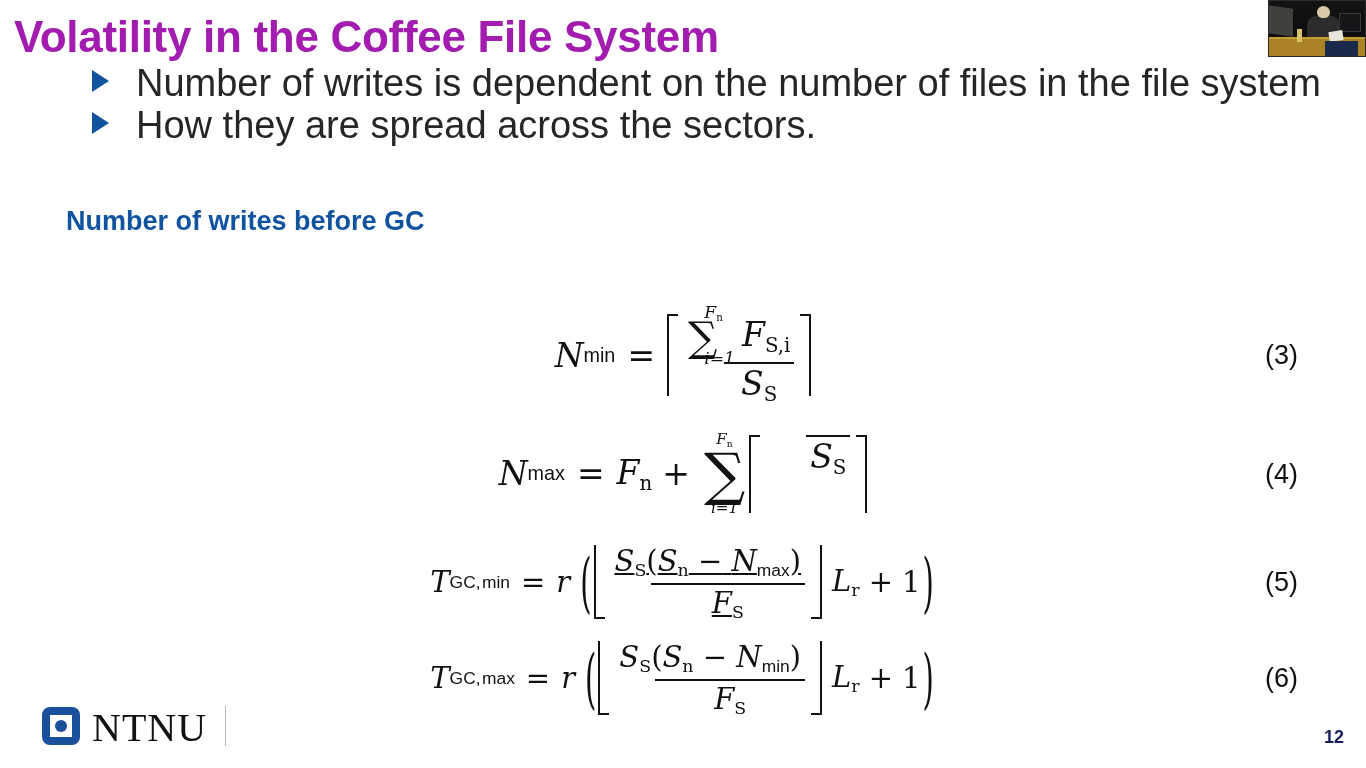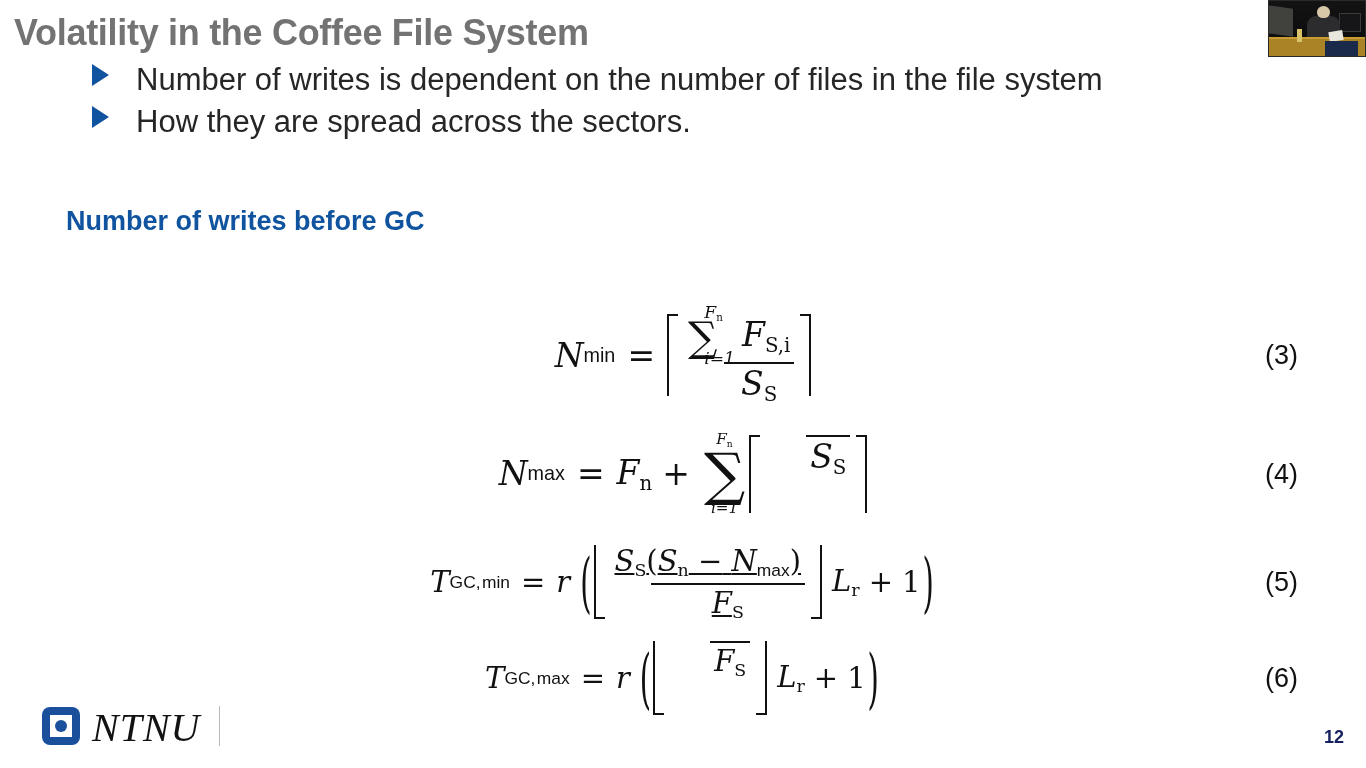--- a/index.html
+++ b/index.html
@@ -14,23 +14,23 @@
     overflow: hidden;
     font-family: "Liberation Sans", sans-serif;
     color: #1a1a1a;
   }
 
   
   #slide-title {
     position: absolute;
     left: 14px;
     top: 12px;
-    font-size: 36px;
+    font-size: 44px;
     font-weight: bold;
-    color: #737373;
+    color: #a21caf;
     letter-spacing: -0.3px;
     white-space: nowrap;
   }
 
   
   #bullet-list {
     position: absolute;
     left: 92px;
     top: 64px;
     width: 1240px;
@@ -48,21 +48,21 @@
   }
   .bullet-marker .tri {
     display: inline-block;
     width: 0;
     height: 0;
     border-top: 11px solid transparent;
     border-bottom: 11px solid transparent;
     border-left: 17px solid #1054a0;
   }
   .bullet-text {
-    font-size: 31px;
+    font-size: 38px;
     font-weight: normal;
     color: #262626;
     white-space: nowrap;
     line-height: 1;
   }
 
   
   #sub-heading {
     position: absolute;
     left: 66px;
@@ -233,21 +233,20 @@
   }
   #ntnu-wordmark {
     font-family: "Liberation Serif", serif;
     font-size: 40px;
     letter-spacing: 1px;
     color: #121212;
     margin-left: 12px;
     line-height: 1;
     position: relative;
     top: 2px;
-    font-style: italic;
   }
   #ntnu-divider {
     width: 1px;
     height: 40px;
     background: #b9b9b9;
     margin: 0 16px 0 18px;
   }
   #ntnu-tagline {
     font-family: "Liberation Sans", sans-serif;
     font-size: 16.5px;
@@ -431,20 +430,21 @@
   <div class="eq-row" style="height:96px;">
     <div class="eq-body" style="font-size:29px; display:flex; align-items:center;">
       <span class="mi">T</span>
         <span class="sub mup">GC, max</span>
       <span style="padding:0 11px;" class="mop">=</span>
       <span class="mi">r</span>
       <span class="paren" style="margin-left:8px;">(</span>
       <span class="bracket-wrap" style="height:74px;">
         <span class="brk floor-l"></span>
         <span class="frac">
+          <span class="num"><span class="mi">S</span><span class="sub mi">S</span>(<span class="mi">S</span><span class="sub mi">n</span> <span class="mop">−</span> <span class="mi">N</span><span class="sub mup">min</span>)</span>
           <span class="den"><span class="mi">F</span><span class="sub mi">S</span></span>
         </span>
         <span class="brk floor-r"></span>
       </span>
       <span style="padding-left:10px;"><span class="mi">L</span><span class="sub mi">r</span></span>
       <span style="padding:0 9px;" class="mop">+</span>
       <span class="mop">1</span>
       <span class="paren">)</span>
     </div>
     <span class="eq-number">(6)</span>

